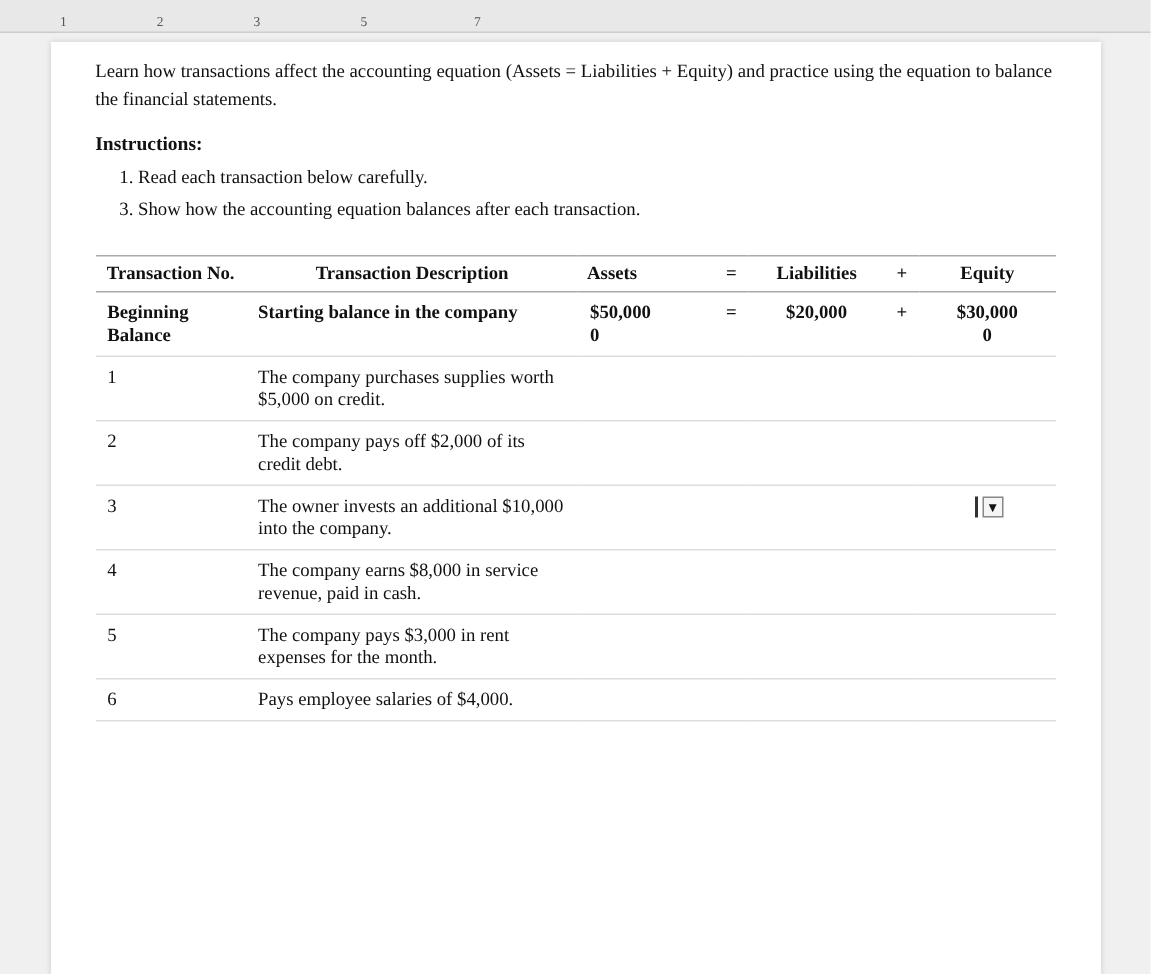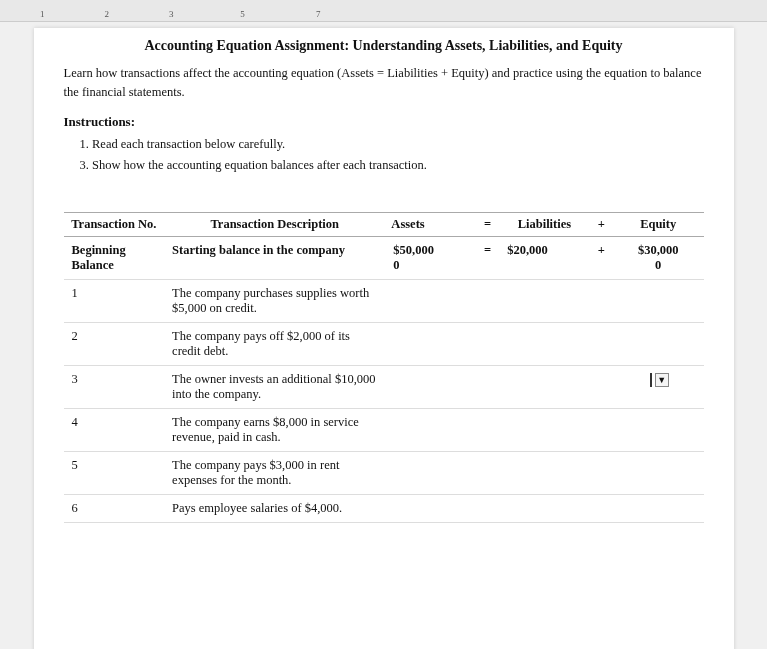--- a/index.html
+++ b/index.html
@@ -68,21 +68,21 @@
       font-weight: bold;
       font-size: 13px;
       margin-bottom: 4px;
     }
 
     .instructions-list {
       list-style: none;
       padding-left: 16px;
       font-size: 12.5px;
       line-height: 1.7;
-      margin-bottom: 36px;
+      margin-bottom: 20px;
     }
 
     .instructions-list li::before {
       content: attr(data-num) ". ";
     }
 
     .table-wrapper {
       width: 100%;
       border-collapse: collapse;
       font-size: 12.5px;
@@ -115,20 +115,21 @@
       text-align: left;
     }
 
     .col-eq {
       width: 20px;
       text-align: center;
     }
 
     .col-liabilities {
       width: 90px;
+      text-align: center;
     }
 
     .col-plus {
       width: 20px;
       text-align: center;
     }
 
     .col-equity {
       width: 90px;
       text-align: center;
@@ -177,21 +178,20 @@
 <div class="ruler">
   <span>1</span>
   <span>2</span>
   <span>3</span>
   <span>&nbsp;&nbsp;&nbsp;5</span>
   <span>&nbsp;&nbsp;&nbsp;&nbsp;&nbsp;7</span>
 </div>
 
 <div class="page-container">
 
-  <div class="doc-title">Accounting Equation Assignment: Understanding Assets, Liabilities, and Equity</div>
 
   <p class="objective-text">Learn how transactions affect the accounting equation (Assets = Liabilities + Equity) and practice using the equation to balance the financial statements.</p>
 
   <p class="instructions-label">Instructions:</p>
   <ol class="instructions-list">
     <li data-num="1">Read each transaction below carefully.</li>
     <li data-num="3">Show how the accounting equation balances after each transaction.</li>
   </ol>
 
   <table class="table-wrapper">

